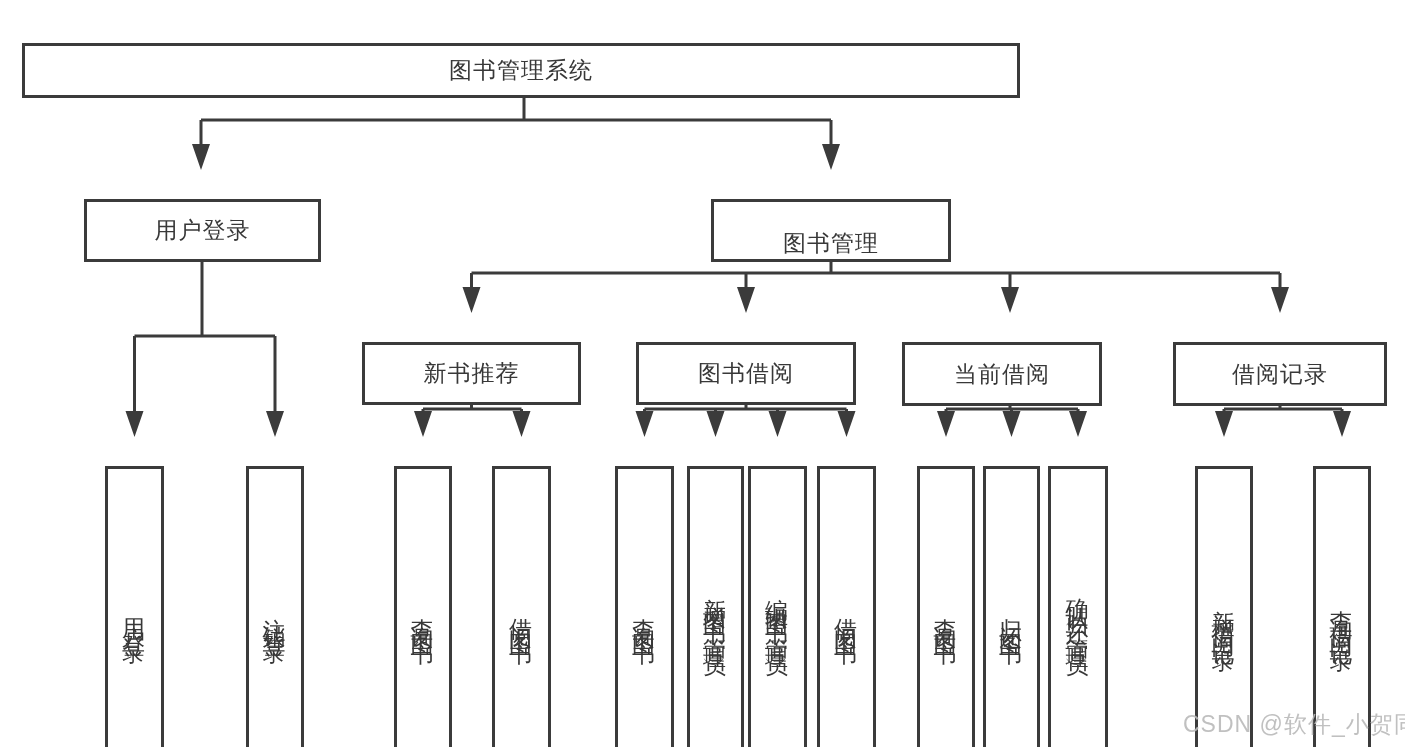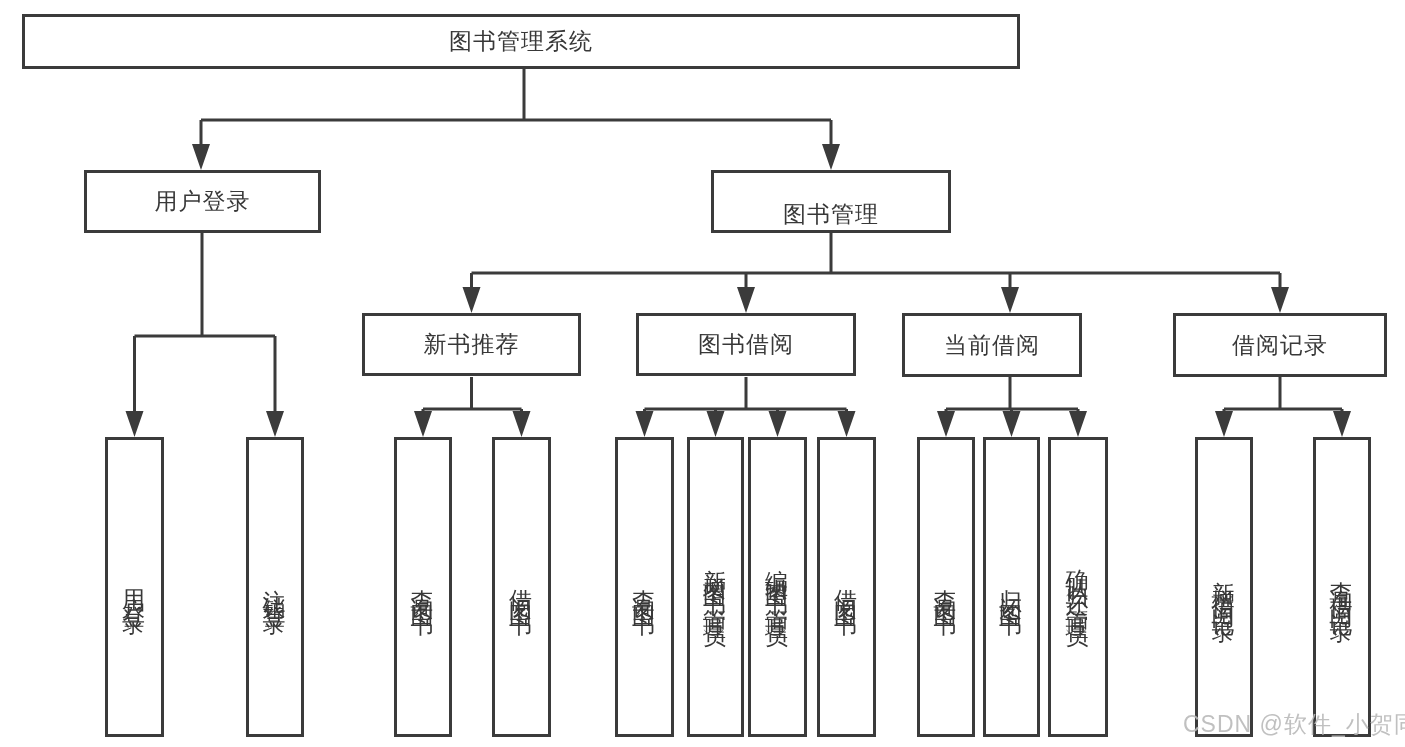--- a/index.html
+++ b/index.html
@@ -20,20 +20,21 @@
     position: absolute;
     background: #ffffff;
     border: 3px solid #3b3b3b;
     box-sizing: border-box;
     display: flex;
     align-items: center;
     justify-content: center;
     color: #383838;
     font-size: 23px;
     letter-spacing: 1px;
+    margin-top: 29px;
   }
   .vnode span {
     writing-mode: vertical-rl;
     text-orientation: mixed;
     letter-spacing: 8px;
     white-space: nowrap;
   }
   .watermark {
     position: absolute;
     left: 1183px;
@@ -93,21 +94,21 @@
   <div class="node" style="left:711px; top:170px; width:240px; height:63px;align-items:flex-end;">
     <span>图书管理</span>
   </div>
 
   <div class="node" style="left:362px; top:313px; width:219px; height:63px;">
     <span>新书推荐</span>
   </div>
   <div class="node" style="left:636px; top:313px; width:220px; height:63px;">
     <span>图书借阅</span>
   </div>
-  <div class="node" style="left:902px; top:313px; width:180px; height:64px;">
+  <div class="node" style="left:902px; top:313px; width:200px; height:64px;">
     <span>当前借阅</span>
   </div>
   <div class="node" style="left:1173px; top:313px; width:214px; height:64px;">
     <span>借阅记录</span>
   </div>
 
   <div class="node vnode" style="left:105px; top:437px; width:59px; height:300px;">
     <span>用户登录</span>
   </div>
   <div class="node vnode" style="left:246px; top:437px; width:58px; height:300px;">

